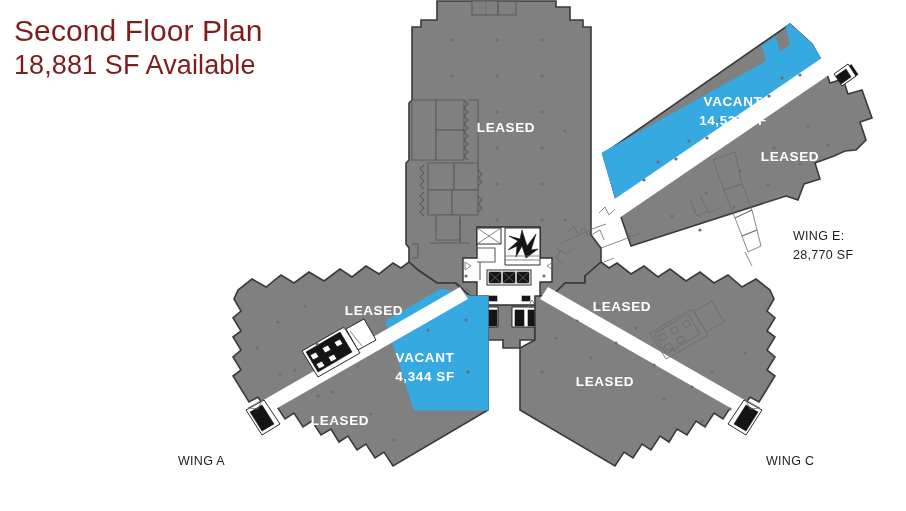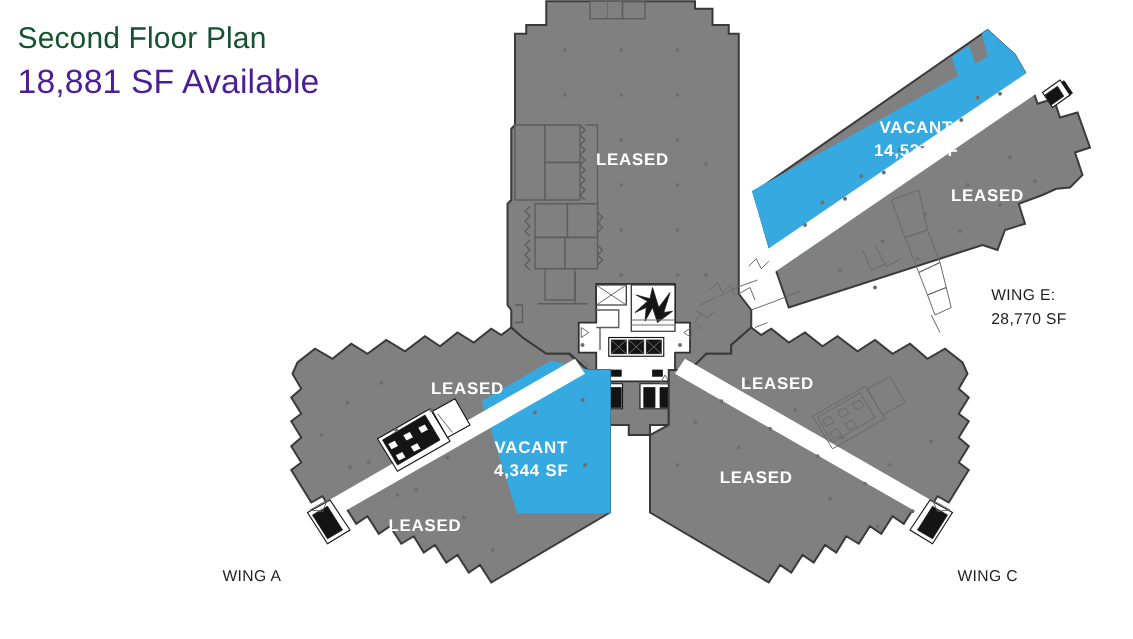--- a/index.html
+++ b/index.html
@@ -15,31 +15,31 @@
     overflow: hidden;
     font-family: "Liberation Sans", sans-serif;
   }
   #title-block {
     position: absolute;
     left: 14px;
     top: 14px;
     z-index: 5;
   }
   #plan-title {
-    font-size: 24px;
+    font-size: 30px;
     line-height: 34px;
-    color: #14532d;
+    color: #7f1d1d;
     font-weight: 400;
     letter-spacing: 0.1px;
     white-space: nowrap;
   }
   #plan-subtitle {
     font-size: 27px;
     line-height: 34px;
-    color: #4c1d95;
+    color: #7f1d1d;
     font-weight: 400;
     letter-spacing: 0.1px;
     white-space: nowrap;
   }
   #floorplan-svg {
     position: absolute;
     left: 0;
     top: 0;
     width: 906px;
     height: 511px;

